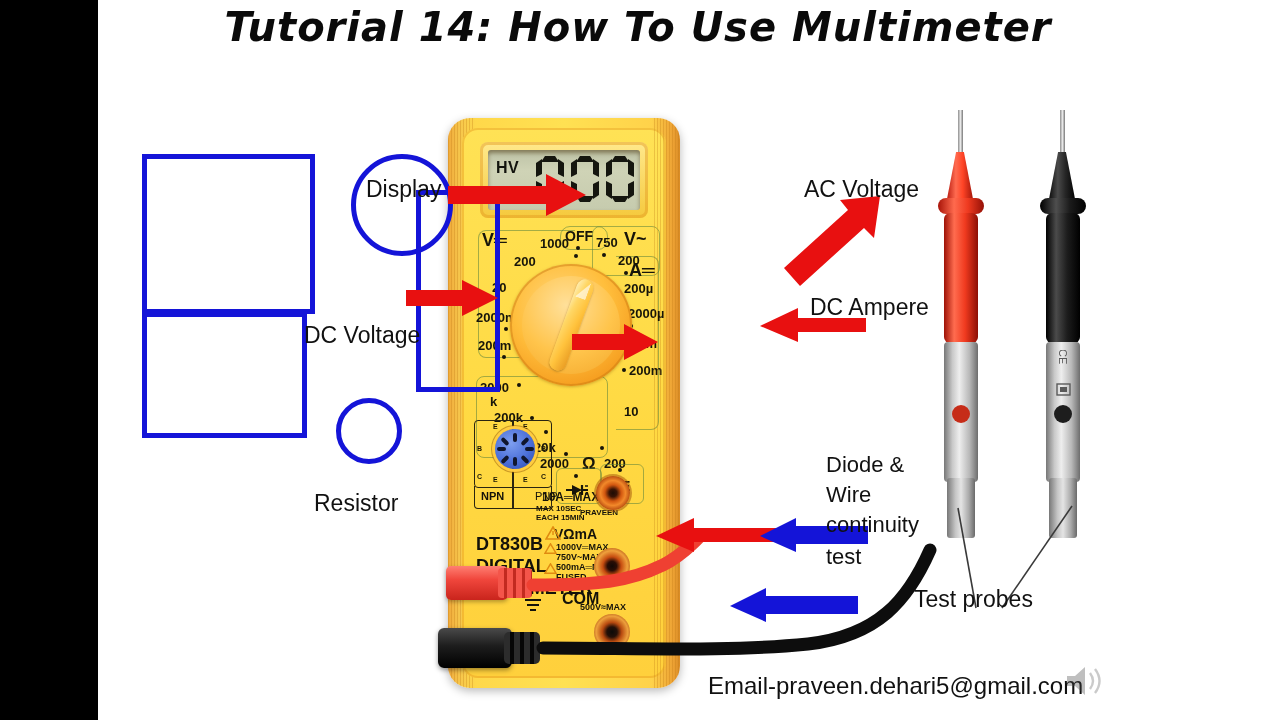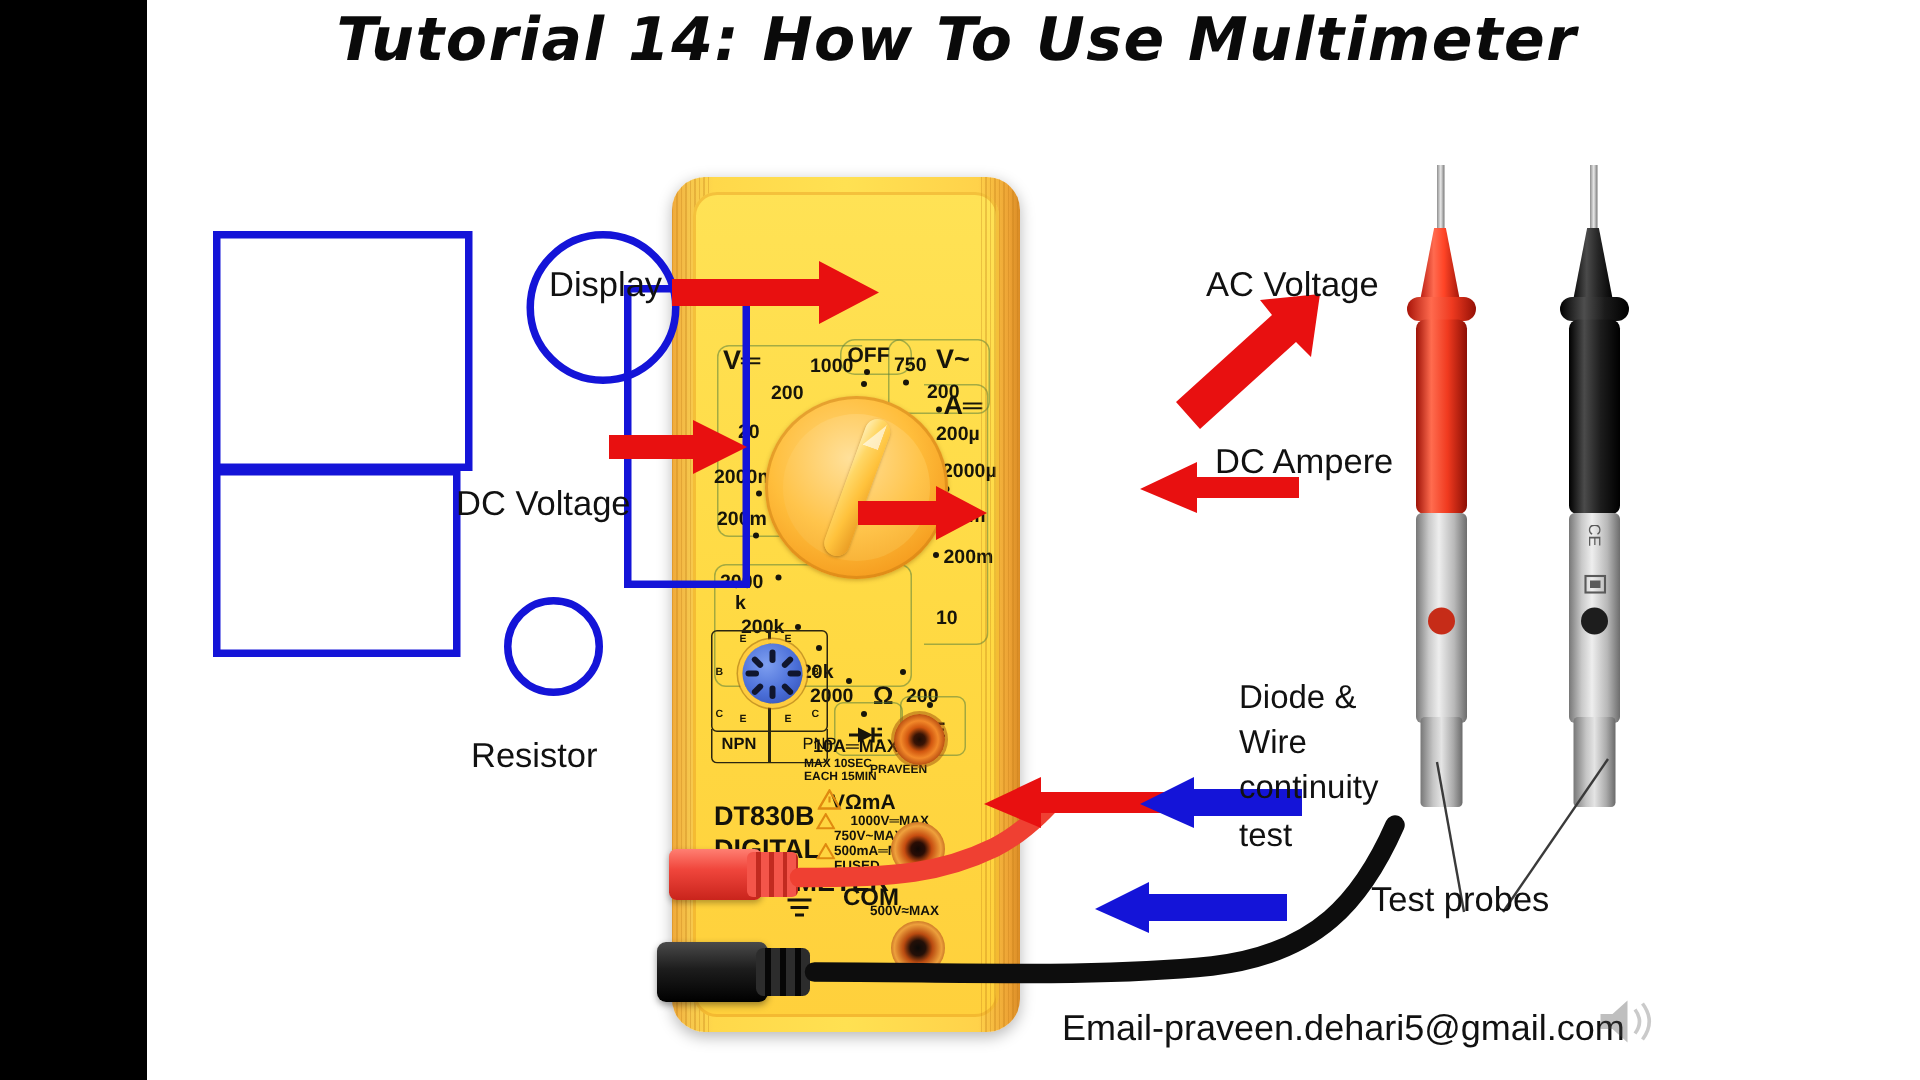--- a/index.html
+++ b/index.html
@@ -166,20 +166,51 @@
   <div id="letterbox-left" style="position:absolute;left:0;top:0;width:98px;height:720px;background:#000;"></div>
   <div id="letterbox-right" style="position:absolute;left:1178px;top:0;width:102px;height:720px;background:#000;"></div>
 
   <div id="canvas">
 
     <div class="title" id="title-main">Tutorial 14: How To Use Multimeter</div>
 
     <div id="meter">
       <div id="meter-inner">
 
+        <div id="lcd-bezel">
+          <div id="lcd">
+            <div id="lcd-hv">HV</div>
+            <div id="lcd-digits">
+              <div class="seg7">
+                  <i class="seg sg-a"></i>
+                  <i class="seg sg-b"></i>
+                  <i class="seg sg-c"></i>
+                  <i class="seg sg-d"></i>
+                  <i class="seg sg-e"></i>
+                  <i class="seg sg-f"></i>
+                </div>
+              <div class="seg7">
+                  <i class="seg sg-a"></i>
+                  <i class="seg sg-b"></i>
+                  <i class="seg sg-c"></i>
+                  <i class="seg sg-d"></i>
+                  <i class="seg sg-e"></i>
+                  <i class="seg sg-f"></i>
+                </div>
+              <div class="seg7">
+                  <i class="seg sg-a"></i>
+                  <i class="seg sg-b"></i>
+                  <i class="seg sg-c"></i>
+                  <i class="seg sg-d"></i>
+                  <i class="seg sg-e"></i>
+                  <i class="seg sg-f"></i>
+                </div>
+            </div>
+          </div>
+        </div>
 
         <div id="dial-area">
 
           <div class="grp-outline" style="left:6px;top:2px;width:96px;height:126px;border-radius:8px 0 0 8px;border-right:none;"></div>
           <div class="grp-outline" style="left:88px;top:-2px;width:46px;height:22px;"></div>
           <div class="grp-outline" style="left:120px;top:-2px;width:66px;height:48px;border-radius:8px;"></div>
           <div class="grp-outline" style="left:144px;top:28px;width:42px;height:172px;border-radius:0 8px 8px 0;border-left:none;"></div>
           <div class="grp-outline" style="left:4px;top:148px;width:130px;height:80px;border-radius:8px;"></div>
 
           <div class="dl" style="left:10px;top:2px;font-size:18px;">V═</div>
@@ -282,21 +313,21 @@
         <div style="position:absolute;left:74px;top:385px;font-size:8px;font-weight:bold;color:#14120a;">EACH 15MIN</div>
         <div style="position:absolute;left:118px;top:380px;font-size:8px;font-weight:bold;color:#14120a;">PRAVEEN</div>
 
         <div style="position:absolute;left:92px;top:398px;font-size:14px;font-weight:bold;color:#14120a;">VΩmA</div>
         <div class="warn-tri" style="left:76px;top:398px;">
           <svg width="16" height="14" viewBox="0 0 16 14">
               <polygon points="8,1 15,13 1,13" fill="none" stroke="#e08a10" stroke-width="1.6"></polygon>
               <path d="M8 5v4" stroke="#e08a10" stroke-width="1.4"></path>
             </svg>
         </div>
-        <div style="position:absolute;left:94px;top:414px;font-size:9px;font-weight:bold;color:#14120a;margin-left:11px;">1000V═MAX</div>
+        <div style="position:absolute;left:94px;top:414px;font-size:9px;font-weight:bold;color:#14120a;">1000V═MAX</div>
         <div style="position:absolute;left:94px;top:424px;font-size:9px;font-weight:bold;color:#14120a;">750V~MAX</div>
         <div style="position:absolute;left:94px;top:434px;font-size:9px;font-weight:bold;color:#14120a;">500mA═MAX</div>
         <div style="position:absolute;left:94px;top:444px;font-size:9px;font-weight:bold;color:#14120a;">FUSED</div>
         <div style="position:absolute;left:82px;top:412px;">
           <svg width="13" height="11" viewBox="0 0 16 14">
               <polygon points="8,1 15,13 1,13" fill="none" stroke="#e08a10" stroke-width="1.8"></polygon>
             </svg></div>
         <div style="position:absolute;left:82px;top:432px;">
           <svg width="13" height="11" viewBox="0 0 16 14">
               <polygon points="8,1 15,13 1,13" fill="none" stroke="#e08a10" stroke-width="1.8"></polygon>

